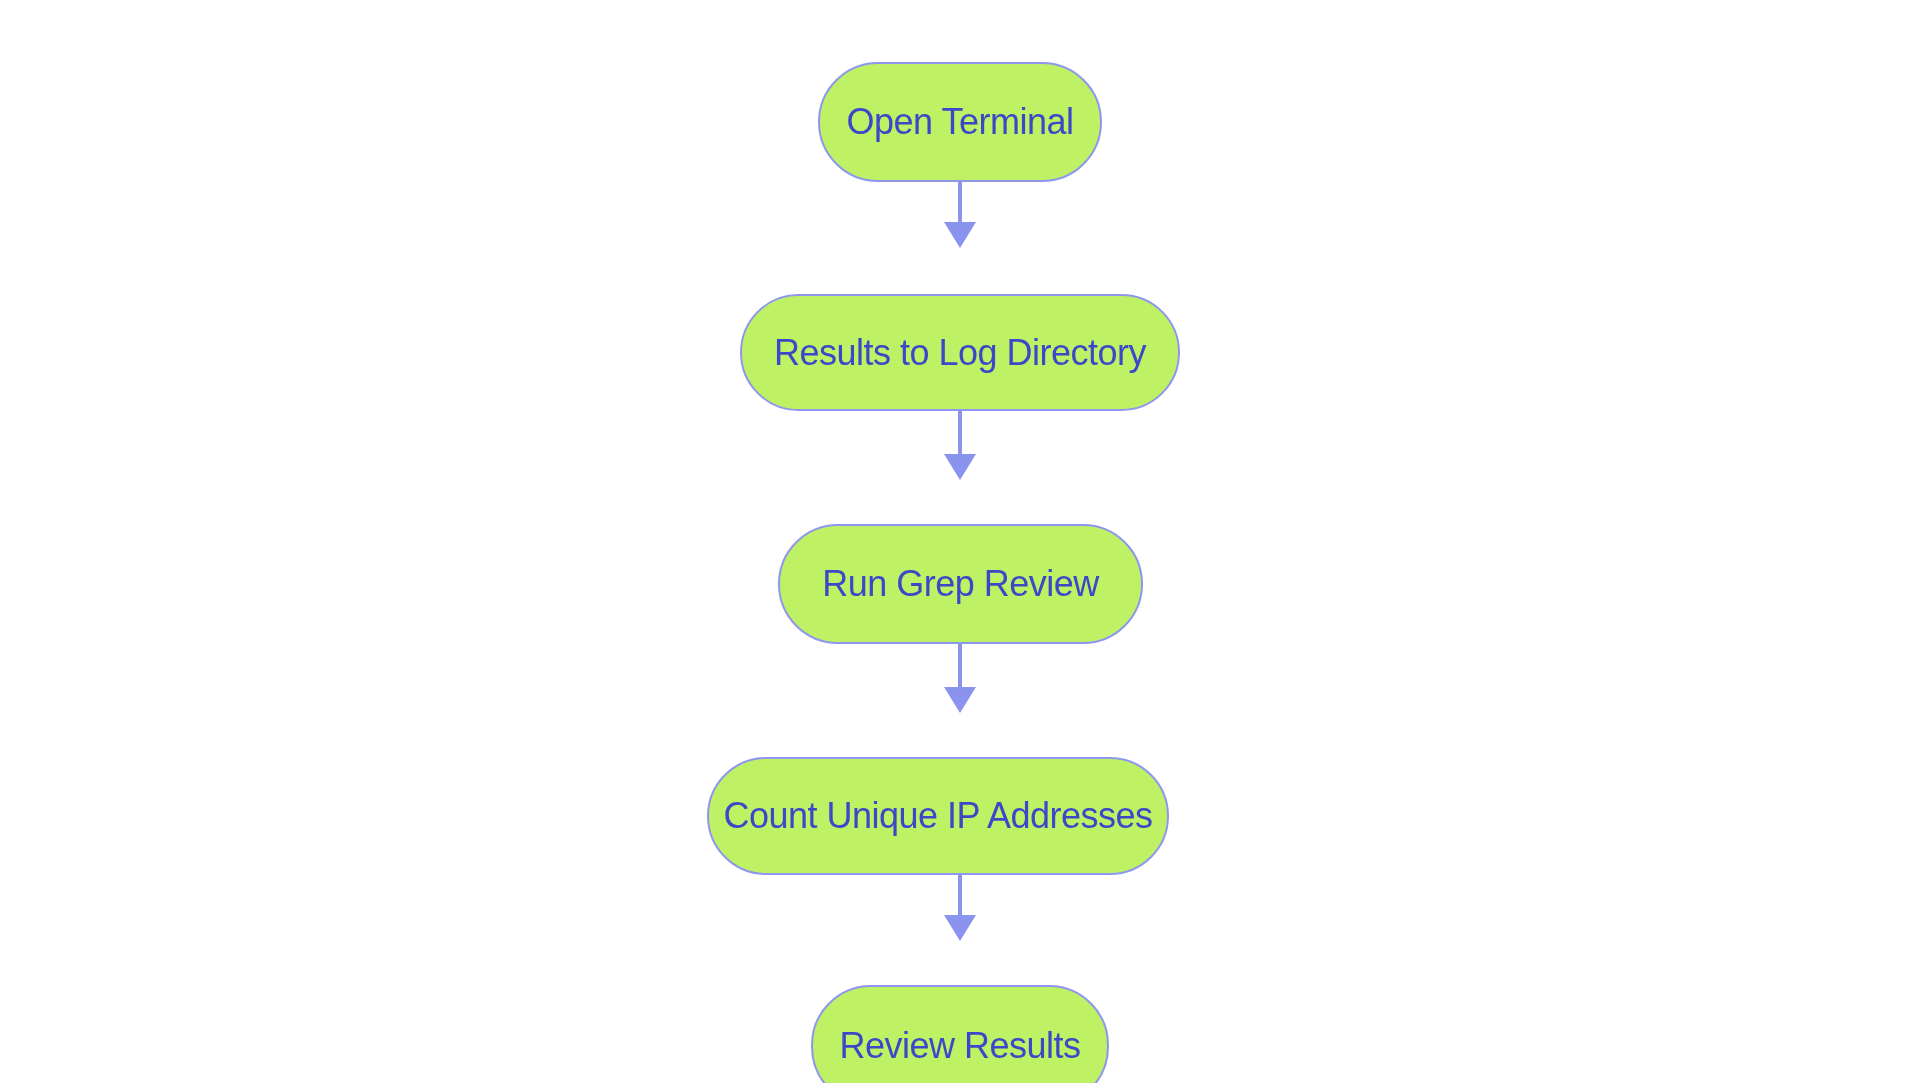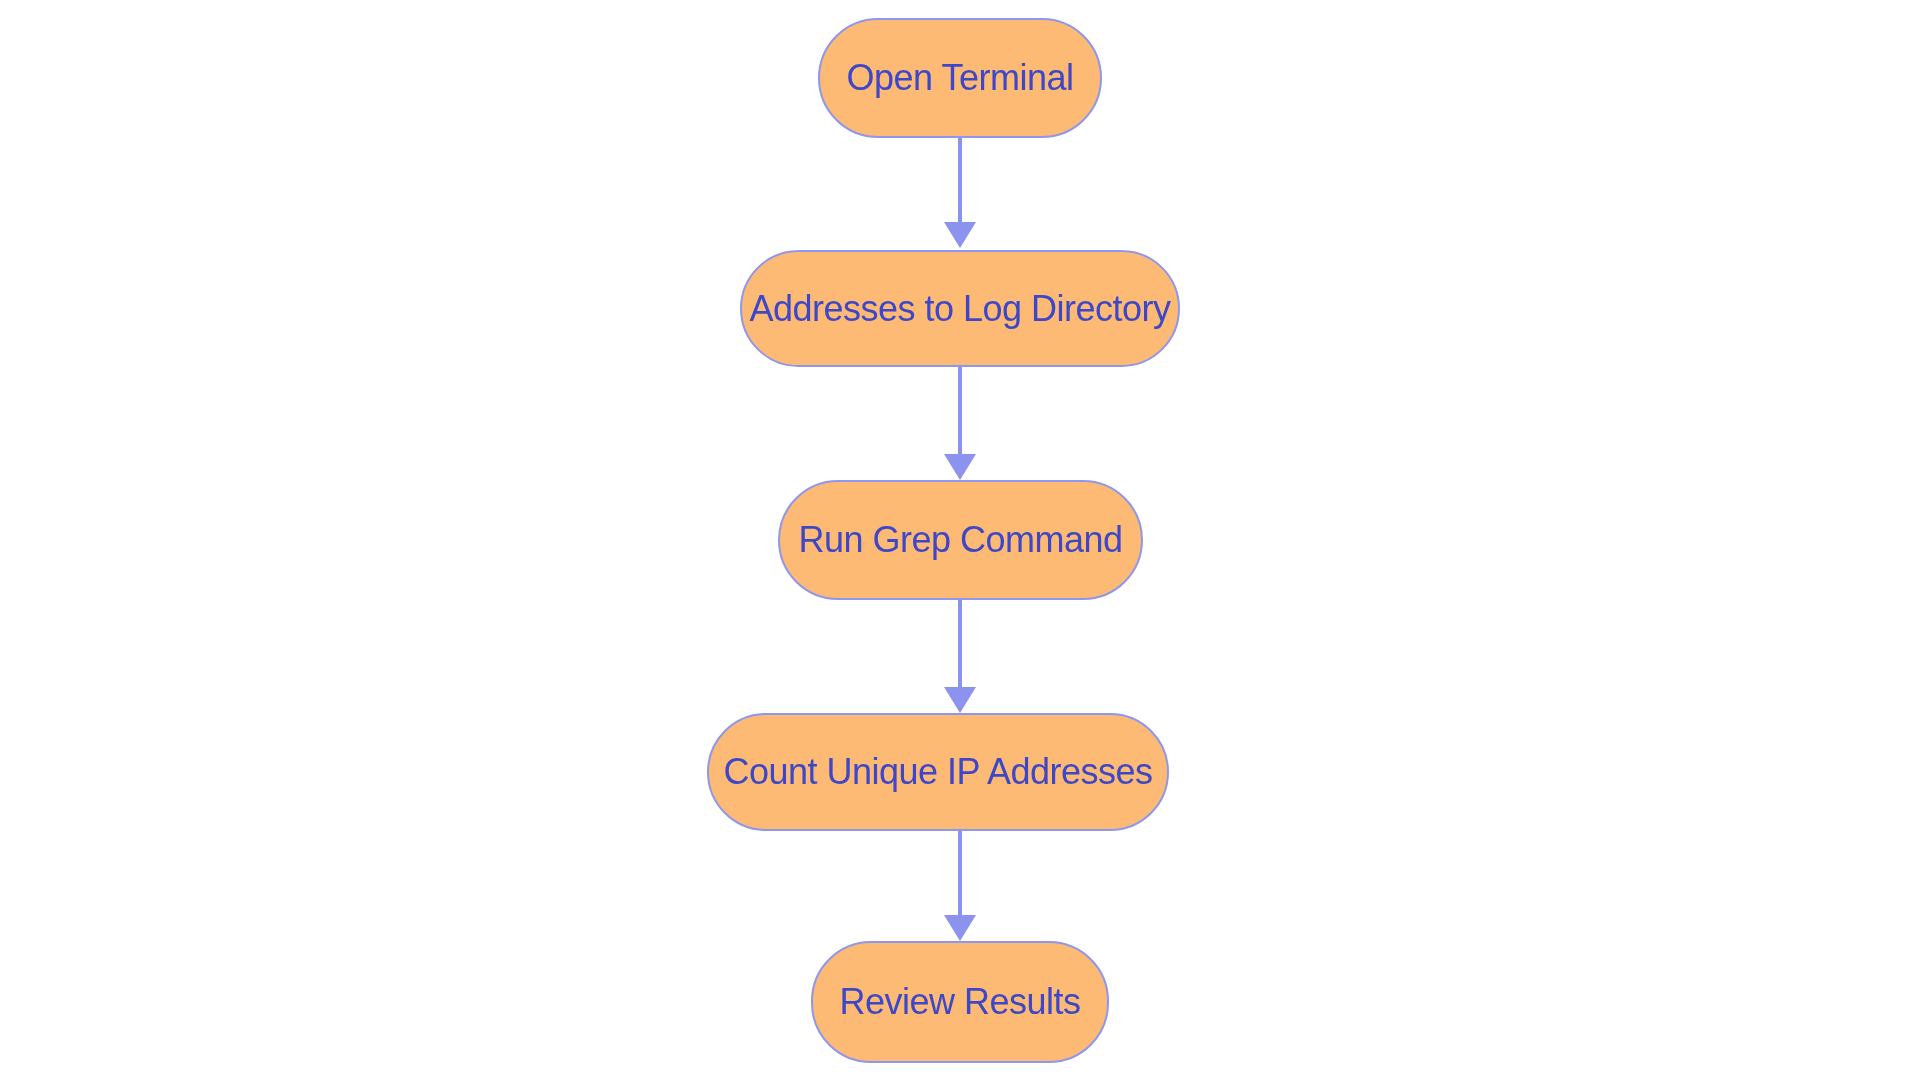--- a/index.html
+++ b/index.html
@@ -21,27 +21,28 @@
     position: absolute;
     left: 0;
     top: 0;
     width: 1920px;
     height: 1083px;
     pointer-events: none;
   }
   .node {
     position: absolute;
     box-sizing: border-box;
-    background: #fdba74;
+    background: #bef264;
     border: 2px solid #8e96ee;
     border-radius: 60px;
     display: flex;
     align-items: center;
     justify-content: center;
     text-align: right;
+    margin-top: 44px;
   }
   .node-label {
     color: #3d47c8;
     font-size: 36px;
     letter-spacing: -0.5px;
     line-height: 1.2;
     white-space: nowrap;
   }
   .n1 { left: 818px; top: 18px;  width: 284px; height: 120px; }
   .n2 { left: 740px; top: 250px; width: 440px; height: 117px; }
@@ -71,25 +72,25 @@
       <line x1="960" y1="831" x2="960" y2="923" stroke="#8b93ee" stroke-width="4"></line>
       <polygon points="944,915 976,915 960,941" fill="#8b93ee"></polygon>
     </g>
   </svg>
 
   <div class="node n1">
     <span class="node-label">Open Terminal</span>
   </div>
 
   <div class="node n2">
-    <span class="node-label">Addresses to Log Directory</span>
+    <span class="node-label">Results to Log Directory</span>
   </div>
 
   <div class="node n3">
-    <span class="node-label">Run Grep Command</span>
+    <span class="node-label">Run Grep Review</span>
   </div>
 
   <div class="node n4">
     <span class="node-label">Count Unique IP Addresses</span>
   </div>
 
   <div class="node n5">
     <span class="node-label">Review Results</span>
   </div>
 

